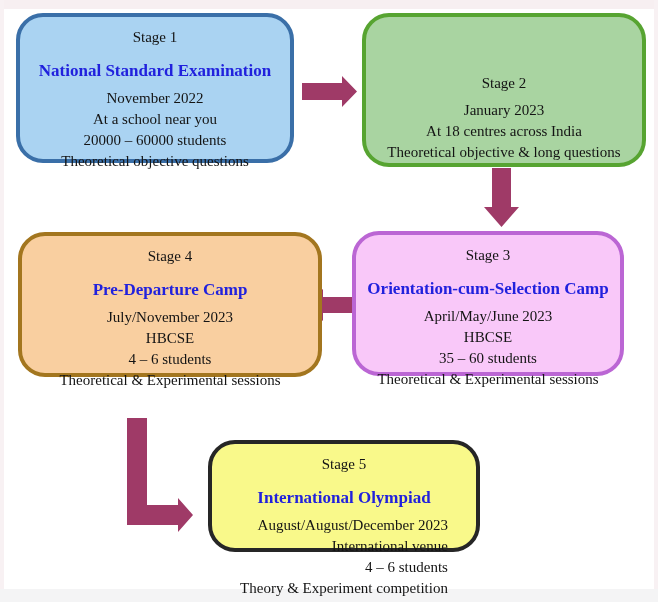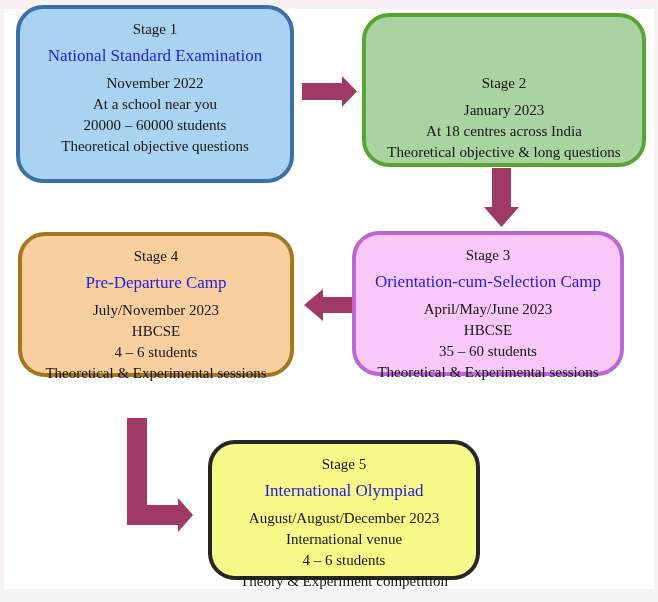--- a/index.html
+++ b/index.html
@@ -31,38 +31,38 @@
     text-align:center;
     padding-top:11px;
     color:var(--body_text,#141414);
   }
   .stage-label{
     font-size:15px;
     line-height:19px;
   }
   .stage-title{
     font-size:17px;
-    font-weight:normal;
+    font-weight:bold;
     color:var(--heading,#2121dd);
     line-height:21px;
-    margin-top:6px;
+    margin-top:13px;
     white-space:nowrap;
   }
   .stage-details{margin-top:7px;}
   .detail-line{
     font-size:15px;
     line-height:21px;
     white-space:nowrap;
   }
 
-  .s1{left:16px; top:5px;  width:278px;height:178px;background:var(--s1_fill,#aad3f2);border-color:var(--s1_border,#3a6fa8);}
+  .s1{left:16px; top:13px;  width:278px;height:150px;background:var(--s1_fill,#aad3f2);border-color:var(--s1_border,#3a6fa8);}
   .s2{left:362px;top:13px;  width:284px;height:154px;background:var(--s2_fill,#a9d4a1);border-color:var(--s2_border,#57a431);justify-content:flex-end;}
   .s3{left:352px;top:231px; width:272px;height:145px;background:var(--s3_fill,#f9c8f9);border-color:var(--s3_border,#bb66d4);}
-  .s4{left:18px; top:232px; width:276px;height:145px;background:var(--s4_fill,#f9cfa0);border-color:var(--s4_border,#a3761f);}
-  .s5{left:208px;top:440px; width:272px;height:140px;background:var(--s5_fill,#f9f98a);border-color:var(--s5_border,#262626);}
+  .s4{left:18px; top:232px; width:304px;height:145px;background:var(--s4_fill,#f9cfa0);border-color:var(--s4_border,#a3761f);}
+  .s5{left:208px;top:440px; width:272px;height:112px;background:var(--s5_fill,#f9f98a);border-color:var(--s5_border,#262626);text-align:right;}
 
   .arrow-layer{
     position:absolute;left:0;top:0;width:658px;height:602px;
     pointer-events:none;
   }
   .arrow-layer polygon{fill:var(--arrow,#9f3a67);}
 </style>
 </head>
 <body>
 

